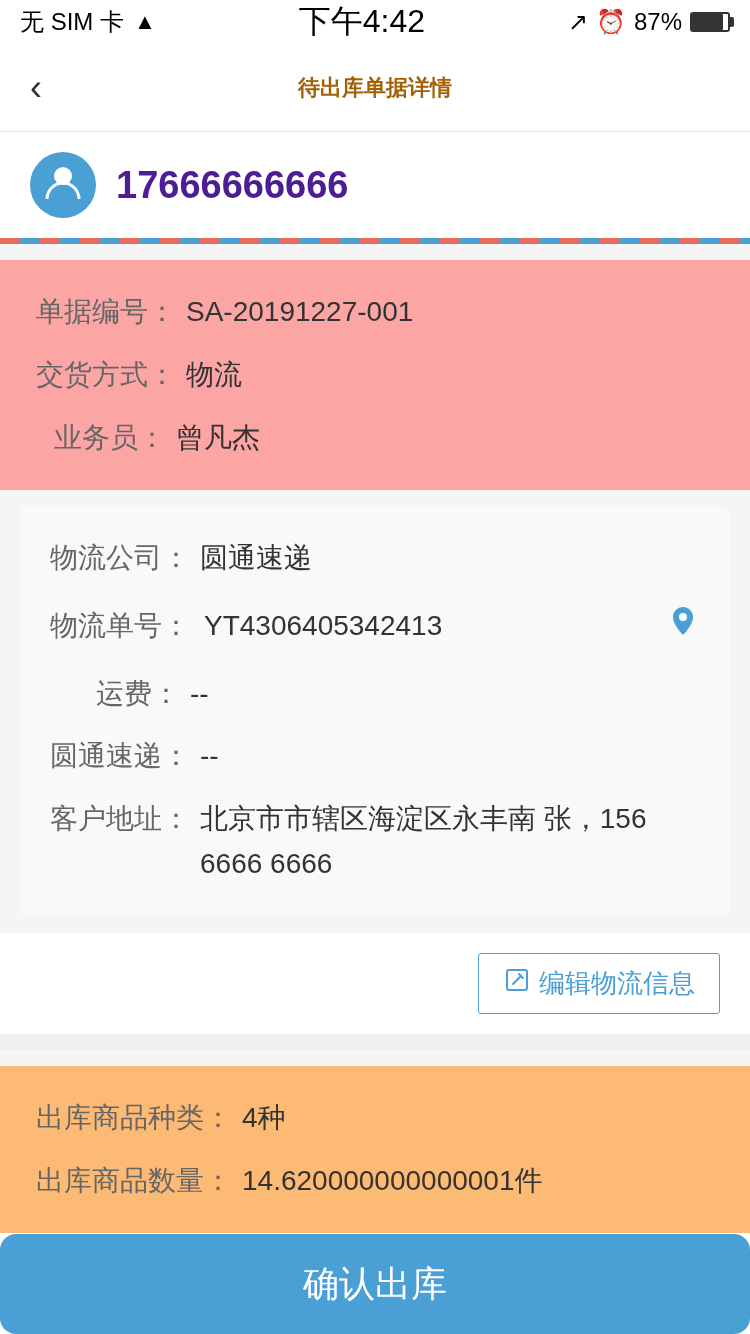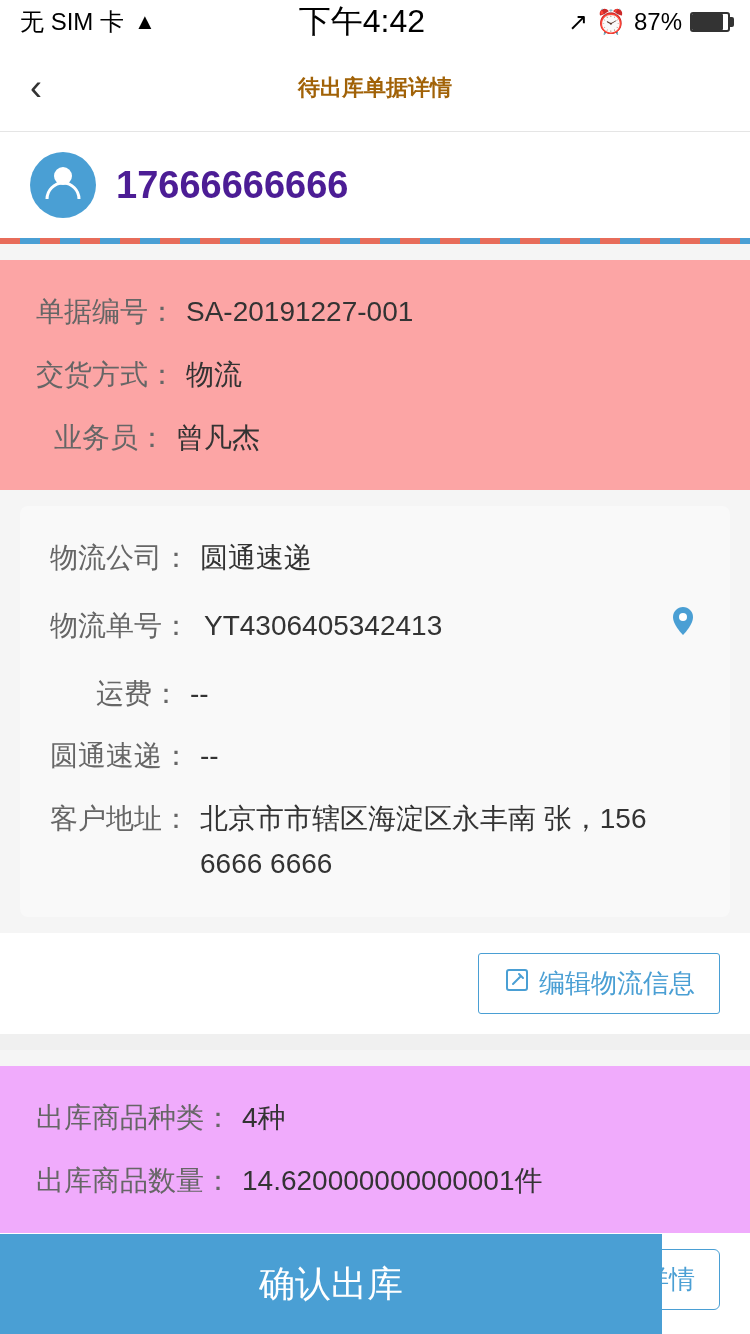--- a/index.html
+++ b/index.html
@@ -209,21 +209,21 @@
       font-size: 26px;
       background: #fff;
       cursor: pointer;
     }
     .edit-icon {
       font-size: 28px;
     }
 
     
     .goods-section {
-      background: #f0abfc;
+      background: #fdba74;
       margin-top: 16px;
       padding: 30px 36px;
     }
 
     
     .view-btn-row {
       display: flex;
       justify-content: flex-end;
       padding: 16px 30px 30px;
       background: #fff;
@@ -239,27 +239,28 @@
       font-size: 26px;
       background: #fff;
       cursor: pointer;
     }
 
     
     .confirm-btn-area {
       position: fixed;
       bottom: 0;
       left: 0;
-      width: 662px;
+      width: 750px;
       background: #4a9fd4;
       height: 100px;
       display: flex;
       align-items: center;
       justify-content: center;
       cursor: pointer;
+      border-radius: 16px;
     }
     .confirm-btn-text {
       color: #fff;
       font-size: 36px;
       font-weight: 500;
     }
 
     .main-content {
       padding-bottom: 100px;
     }

